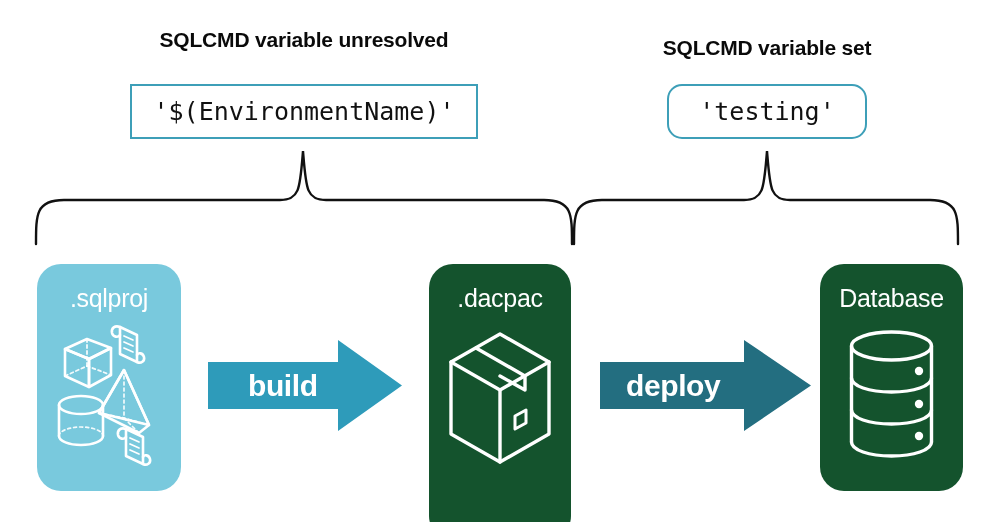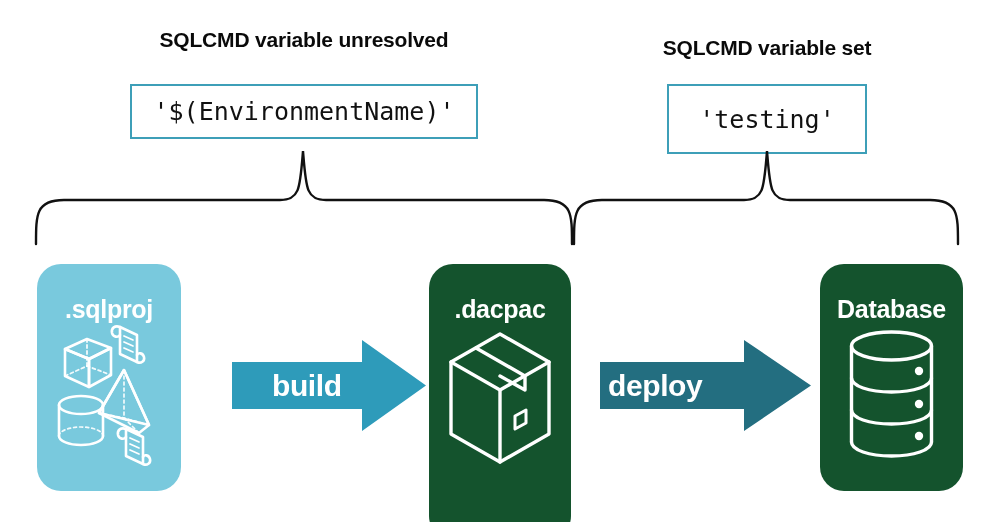--- a/index.html
+++ b/index.html
@@ -64,26 +64,25 @@
     border-radius: 24px;
     box-sizing: border-box;
   }
   .stagebox .boxlabel {
     position: absolute;
     top: 20px;
     left: 0;
     right: 0;
     text-align: center;
     font-family: "Liberation Sans", sans-serif;
-    font-weight: bold;
+    font-weight: normal;
     font-size: 25px;
     color: #ffffff;
     letter-spacing: -0.3px;
     white-space: nowrap;
-    margin-top: 11px;
   }
   .stagebox .boxart {
     position: absolute;
     left: 0;
     right: 0;
     top: 52px;
     bottom: 8px;
   }
 
   
@@ -100,36 +99,36 @@
     align-items: center;
     font-family: "Liberation Sans", sans-serif;
     font-weight: bold;
     font-size: 30px;
     color: #ffffff;
     letter-spacing: -0.4px;
     white-space: nowrap;
     pointer-events: none;
   }
   .arrowlabel.build { padding-left: 40px; }
-  .arrowlabel.deploy { padding-left: 8px; }
+  .arrowlabel.deploy { padding-left: 26px; }
 </style>
 </head>
 <body>
 
 <div id="stage">
 
   <div class="heading" style="left:304px; top:28px;">SQLCMD variable unresolved</div>
 
   <div class="heading" style="left:767px; top:36px;">SQLCMD variable set</div>
 
   <div class="codebox" style="left:304px; top:84px; width:348px; height:55px;">
     <span>'$(EnvironmentName)'</span>
   </div>
 
-  <div class="codebox" style="left:767px; top:84px; width:200px; height:70px;">
+  <div class="codebox" style="left:767px; top:84px; width:200px; height:55px;border-radius:15px;">
     <span>'testing'</span>
   </div>
 
   <svg class="brace" style="left:30px; top:148px;" width="548" height="98" viewBox="0 0 548 98">
     <path d="M 6 96
              C 6 66, 6 52, 34 52
              L 250 52
              C 270 52, 270 40, 273 3
              C 276 40, 276 52, 296 52
              L 514 52
@@ -187,21 +186,21 @@
             <path d="M 89 113 C 84 111, 80 114, 81 119 C 82 123, 87 124, 89 121"></path>
             <path d="M 106 148 C 110 150, 114 147, 113 143 C 112 139, 107 138, 106 141"></path>
             <path d="M 93 122 L 102 126 M 93 128 L 102 132 M 93 134 L 102 138" stroke-width="1.7"></path>
           </g>
 
         </g>
       </svg>
     </div>
   </div>
 
-  <div class="arrowwrap" style="left:208px; top:338px; width:195px; height:95px;margin-left:24px;">
+  <div class="arrowwrap" style="left:208px; top:338px; width:195px; height:95px;">
     <svg width="195" height="95" viewBox="0 0 195 95">
       <path d="M 0 24 L 130 24 L 130 2 L 194 47.5 L 130 93 L 130 71 L 0 71 Z" fill="#2E9BBA"></path>
     </svg>
     <div class="arrowlabel build">build</div>
   </div>
 
   <div class="stagebox" style="left:429px; top:264px; width:142px; height:276px; background:#14532d;">
     <div class="boxlabel">.dacpac</div>
     <div class="boxart">
       <svg width="142" height="167" viewBox="0 0 142 167">

